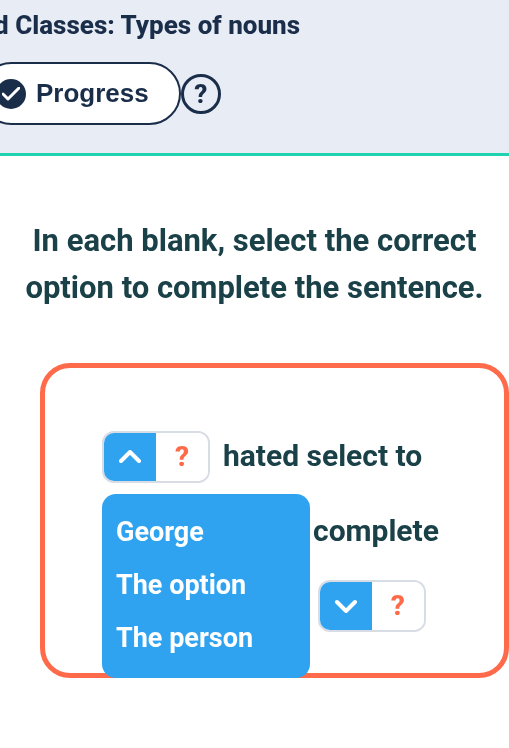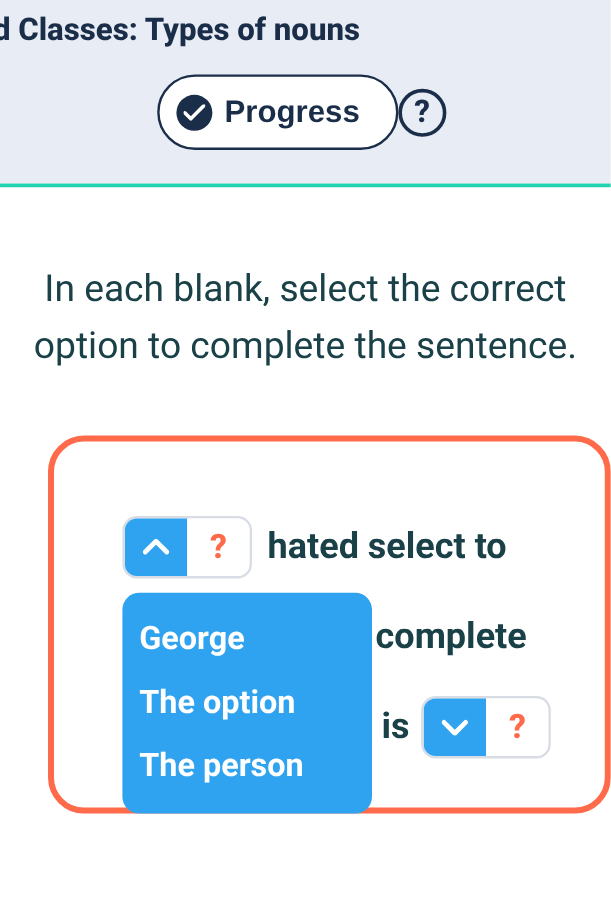--- a/index.html
+++ b/index.html
@@ -18,21 +18,21 @@
     .title {
       font-size: 26px;
       font-weight: 800;
       color: #1a2e4a;
       margin-left: -30px;
       margin-bottom: 22px;
       white-space: nowrap;
     }
     .header-controls {
       display: flex;
-      justify-content: center;
+      justify-content: flex-start;
       align-items: center;
       padding: 0 0 0 0;
     }
     .progress-btn {
       display: flex;
       align-items: center;
       gap: 10px;
       background: #fff;
       border: 2px solid #1a2e4a;
       border-radius: 35px;
@@ -62,21 +62,21 @@
       align-items: center;
       justify-content: center;
       font-size: 26px;
       font-weight: 800;
       color: #1a2e4a;
       margin-right: -14px;
       flex-shrink: 0;
     }
     .instruction {
       font-size: 31px;
-      font-weight: 400;
+      font-weight: 700;
       color: #1a4048;
       text-align: center;
       padding: 62px 10px 40px 10px;
       line-height: 1.5;
     }
     .question-card {
       background: #fff;
       border: 5px solid #ff6b4a;
       border-radius: 30px;
       margin: 12px 0 0 40px;
@@ -219,21 +219,20 @@
       <span>hated select to</span>
     </div>
 
     <div class="row line2">
       <span>complete</span>
     </div>
 
     <div class="row line3">
       <span>h</span>
       <span style="display:inline-block;width:180px;"></span>
-      <span>is</span>
       <span class="dropdown-closed">
         <span class="dropdown-arrow">
           <svg width="22" height="14" viewBox="0 0 22 14">
               <path d="M2 3 L11 12 L20 3" stroke="#fff" stroke-width="4" fill="none" stroke-linecap="round" stroke-linejoin="round"></path>
             </svg>
         </span>
         <span class="dropdown-q">?</span>
       </span>
     </div>
 

